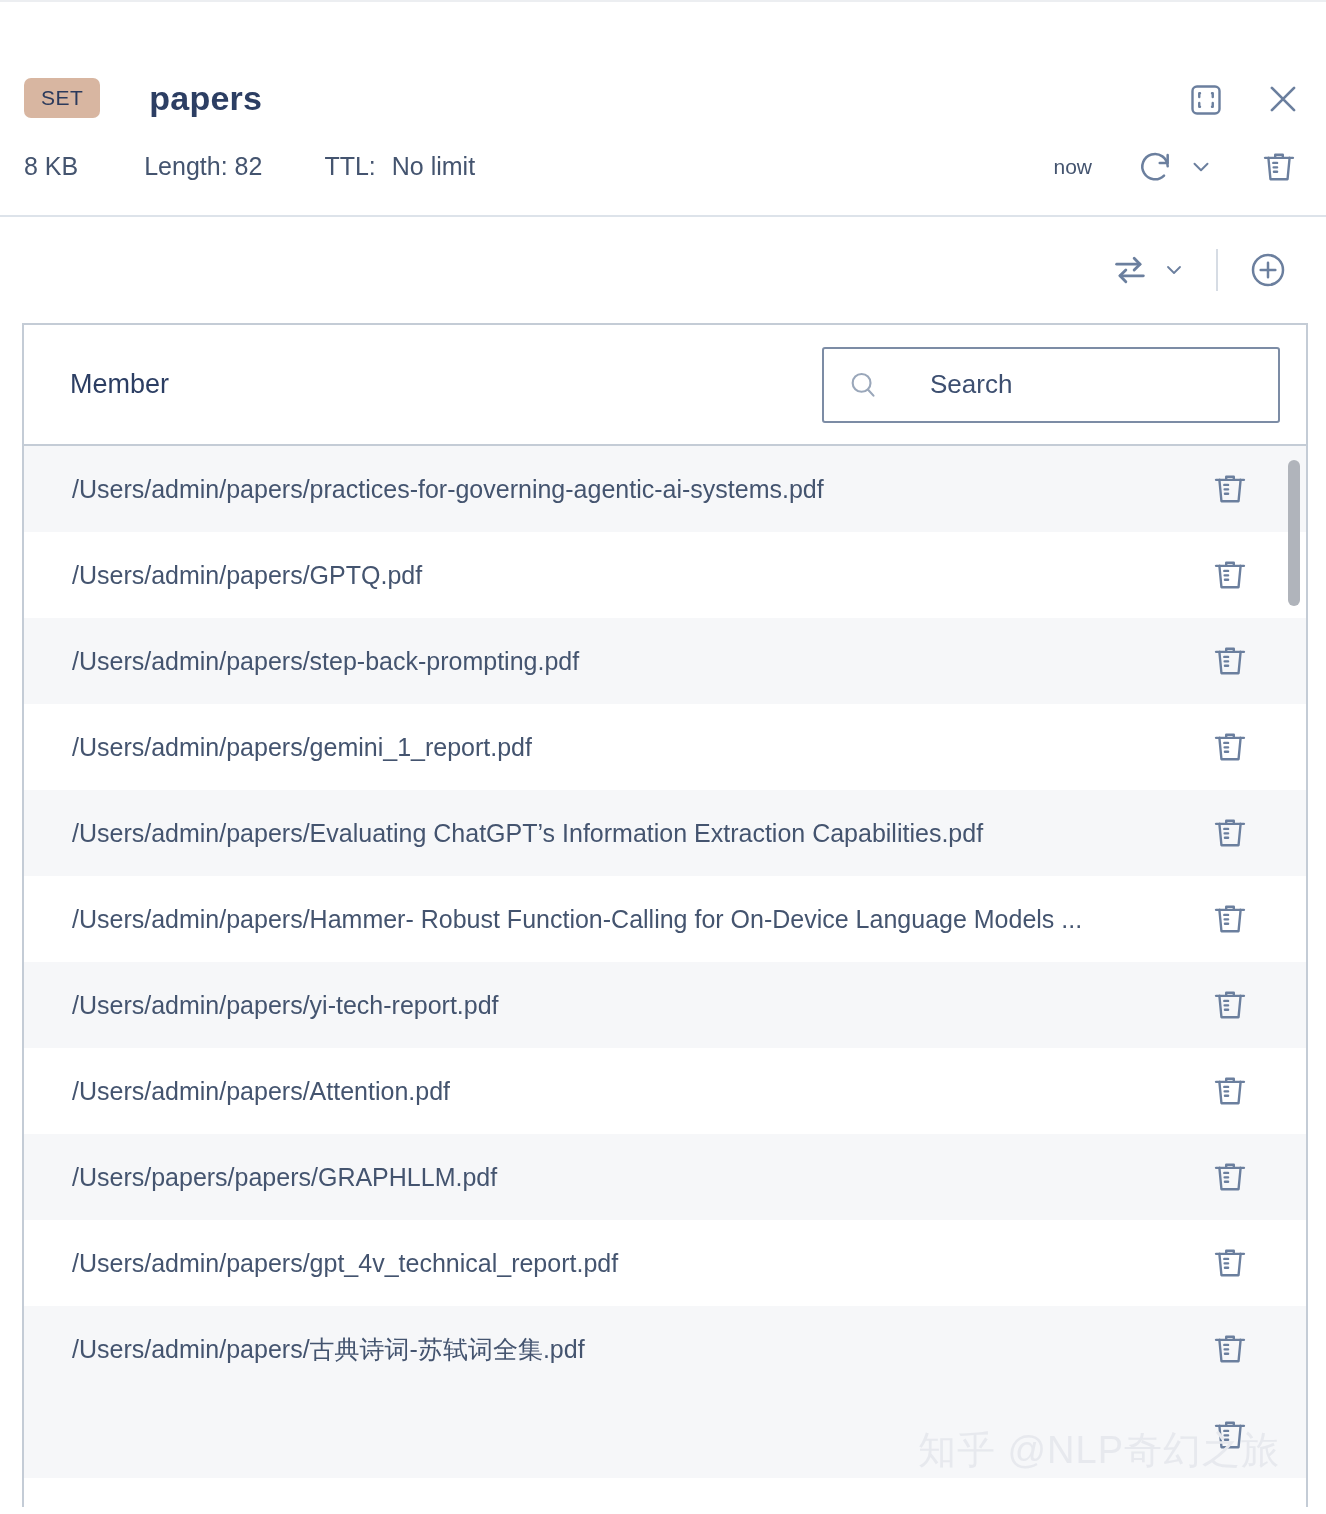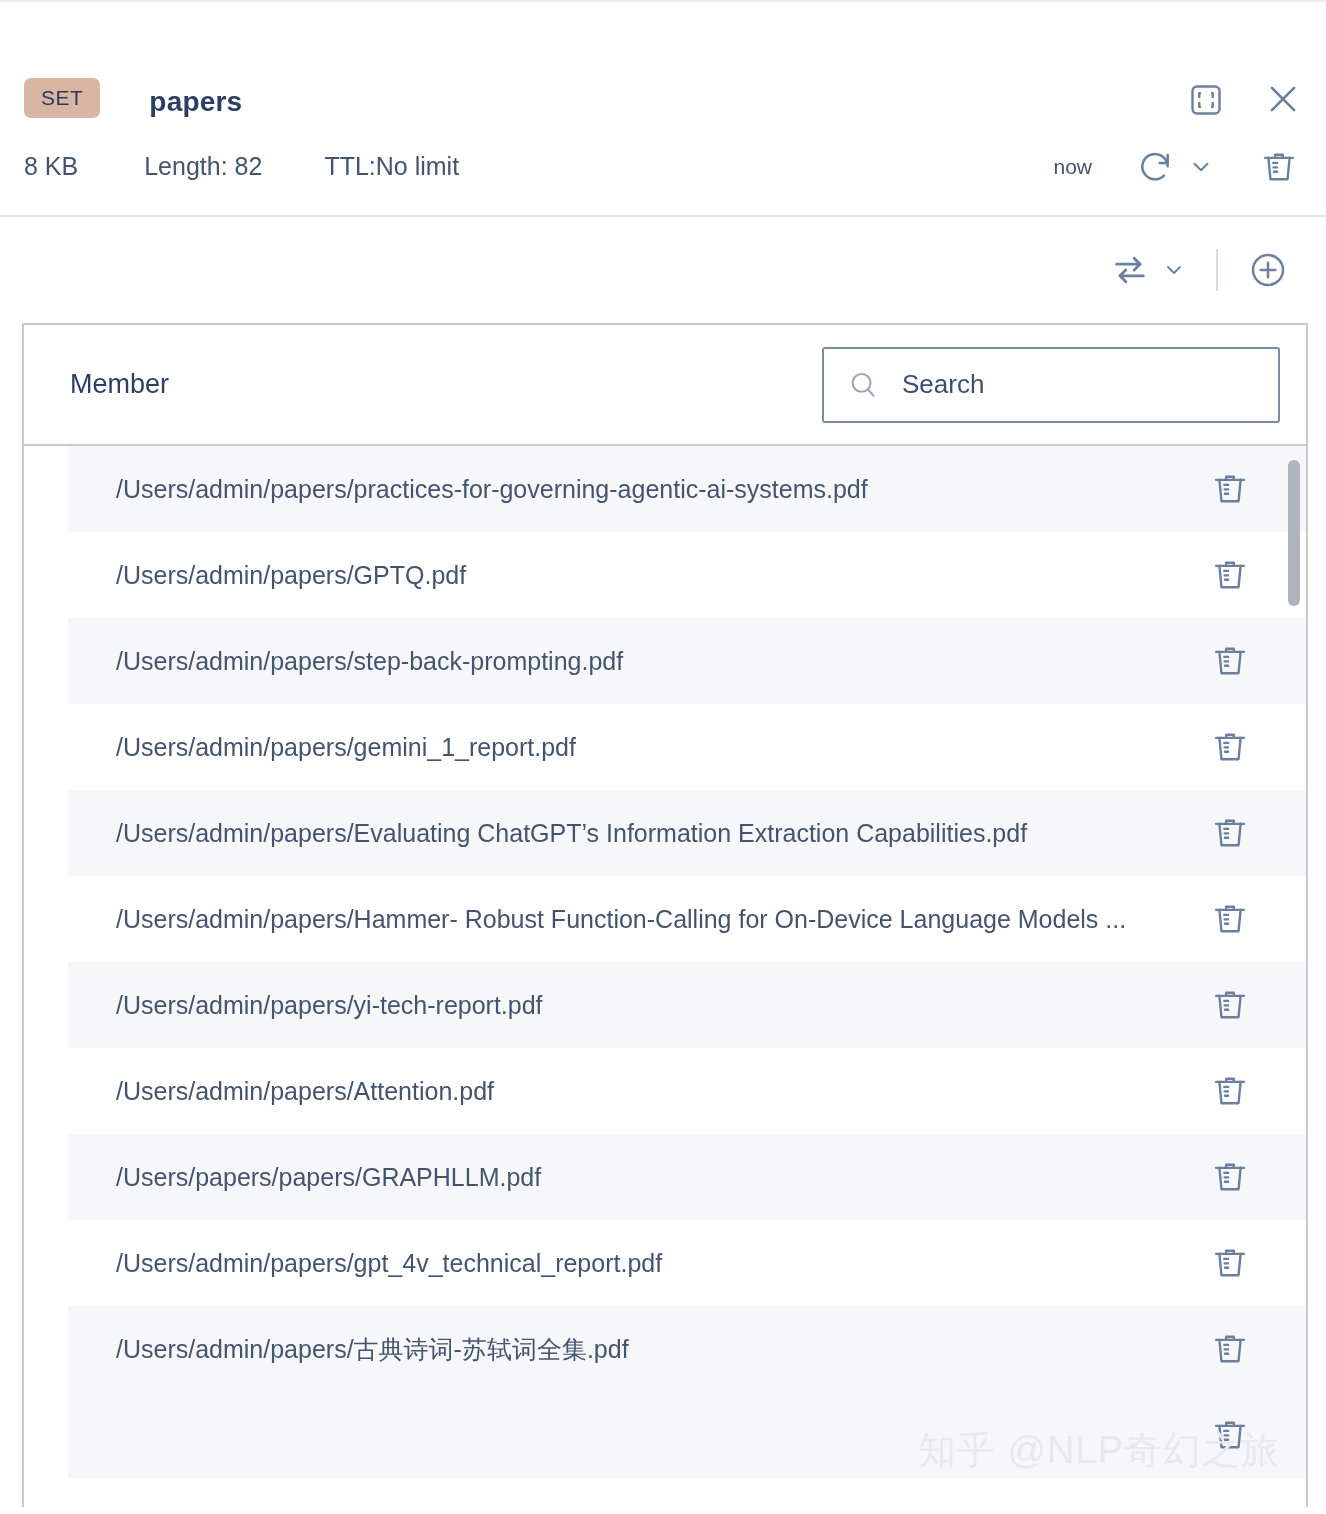--- a/index.html
+++ b/index.html
@@ -33,21 +33,21 @@
     color: #2b3a5c;
     font-size: 21px;
     letter-spacing: 0.5px;
     padding: 9px 17px 10px 17px;
     border-radius: 7px;
     line-height: 1;
   }
 
   .key-title {
     margin-left: 49px;
-    font-size: 28px;
+    font-size: 34px;
     font-weight: bold;
     color: #2c3e63;
     letter-spacing: 0.2px;
   }
 
   .titlebar-spacer { flex: 1; }
 
   .icon-btn {
     display: inline-flex;
     align-items: center;
@@ -65,21 +65,21 @@
     height: 99px;
     display: flex;
     align-items: center;
     padding: 0 24px 0 24px;
     border-bottom: 2px solid #dde3ea;
     font-size: 25px;
     color: #44546f;
   }
   .meta-size   { margin-right: 66px; }
   .meta-length { margin-right: 62px; }
-  .meta-ttl-label { }
+  .meta-ttl-label { margin-right: 16px; }
   .meta-ttl-value { color: #44546f; }
   .meta-spacer { flex: 1; }
 
   .meta-now {
     font-size: 21px;
     color: #44546f;
     margin-right: 44px;
   }
   .meta-refresh { margin-right: 14px; }
   .meta-caret   { margin-right: 46px; }
@@ -130,39 +130,39 @@
 
   .search-box {
     width: 458px;
     height: 76px;
     border: 2px solid #7c8ca5;
     border-radius: 3px;
     display: flex;
     align-items: center;
     padding-left: 22px;
     background: #fff;
+    gap: 28px;
   }
   .search-box .s-icon { color: #9aa7ba; display:flex; }
   .search-input {
     border: none;
     outline: none;
     font-size: 26px;
     color: #3d4f70;
     margin-left: 22px;
     width: 330px;
     font-family: "Liberation Sans", "DejaVu Sans", sans-serif;
     background: transparent;
   }
   .search-input::placeholder { color: #3d4f70; opacity: 1; }
 
   .rows {
     position: relative;
     height: 1061px;
     overflow: hidden;
-    margin-left: 44px;
   }
 
   .row {
     height: 86px;
     display: flex;
     align-items: center;
     padding: 0 0 0 48px;
     background: #ffffff;
   }
   .row.alt { background: #f6f7f9; }

